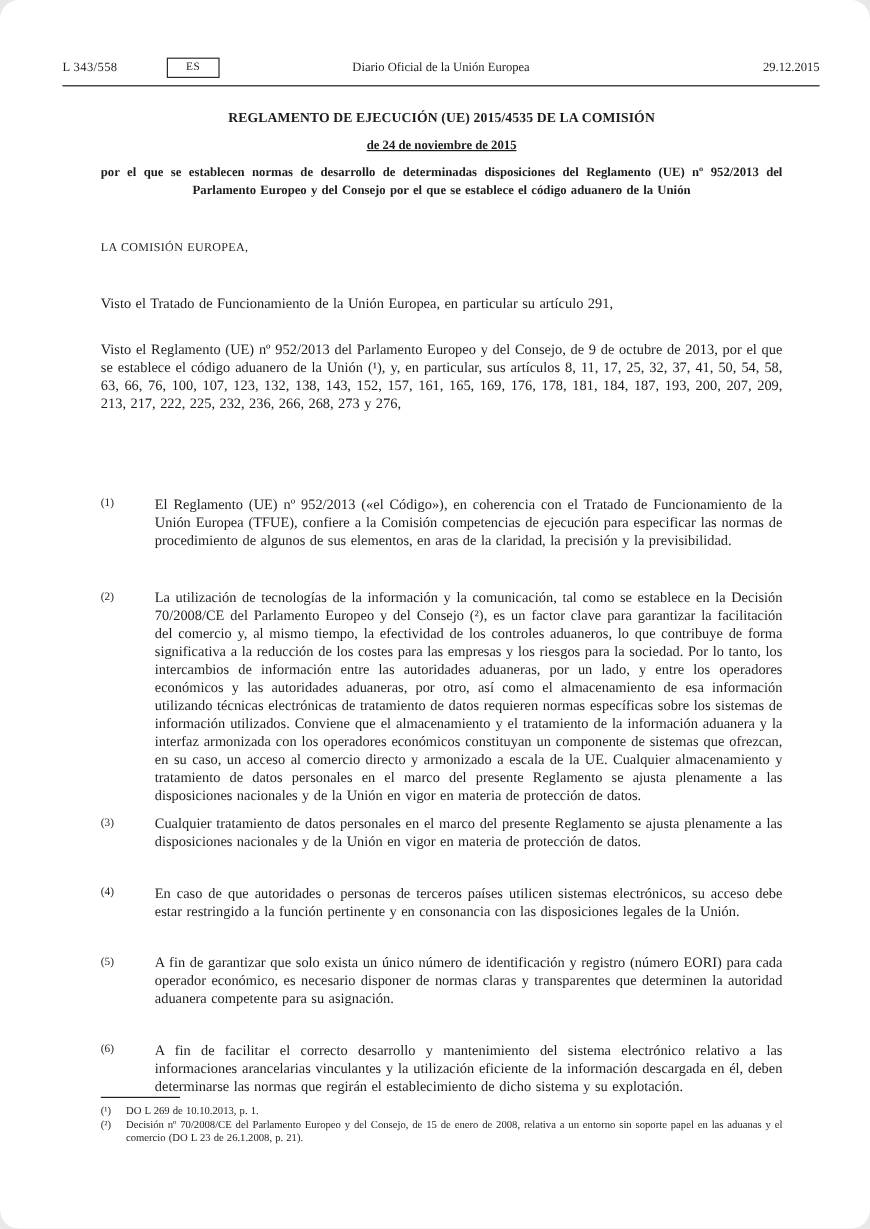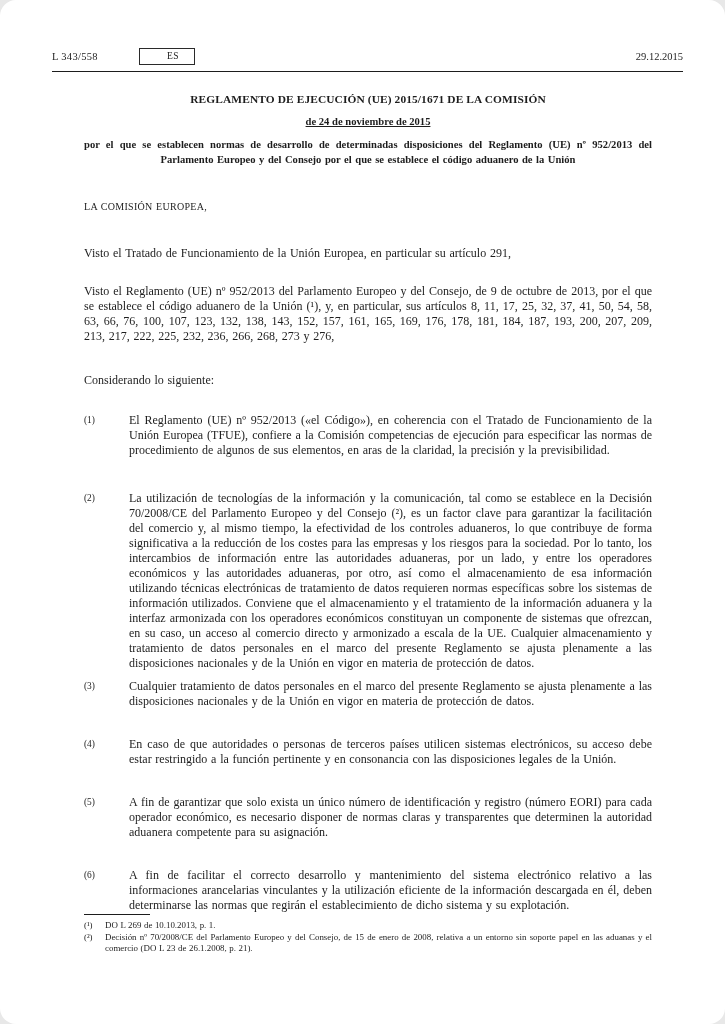--- a/index.html
+++ b/index.html
@@ -16,21 +16,20 @@
 
   
   .header{left:52px;right:42px;top:48px;height:22px;}
   .page-number{position:absolute;left:0;top:3px;font-size:10.5px;letter-spacing:.03em;}
   .lang-badge{
     position:absolute;left:87px;top:0;
     width:42px;height:15px;
     border:1.6px solid #2a2a2a;
     font-size:9.5px;text-align:center;line-height:15px;
     letter-spacing:.05em;
-    padding-left:12px;
   }
   .journal-title{position:absolute;left:0;right:0;top:3px;text-align:center;font-size:10.5px;}
   .issue-date{position:absolute;right:0;top:3px;font-size:10.5px;}
   .header-rule{left:52px;right:42px;top:71px;border-top:1.6px solid #1d1d1d;height:0;}
 
   
   .col{left:84px;right:73px;}
   .reg-title{top:93px;text-align:center;font-weight:bold;font-size:11.4px;letter-spacing:.01em;}
   .reg-date{top:116px;text-align:center;font-weight:bold;font-size:10.6px;text-decoration:underline;}
   .reg-subject{
@@ -59,32 +58,32 @@
   .footnote .fn-marker{position:absolute;left:0;top:0;}
 </style>
 </head>
 <body>
 
 <div class="page">
 
   <div class="abs header">
     <span class="page-number">L 343/558</span>
     <span class="lang-badge">ES</span>
+    <span class="journal-title">Diario Oficial de la Unión Europea</span>
     <span class="issue-date">29.12.2015</span>
   </div>
   <div class="abs header-rule"></div>
 
-  <div class="abs col reg-title">REGLAMENTO DE EJECUCIÓN (UE) 2015/1671 DE LA COMISIÓN</div>
+  <div class="abs col reg-title">REGLAMENTO DE EJECUCIÓN (UE) 2015/4535 DE LA COMISIÓN</div>
   <div class="abs col reg-date">de 24 de noviembre de 2015</div>
   <div class="abs col reg-subject">por el que se establecen normas de desarrollo de determinadas disposiciones del Reglamento (UE) nº 952/2013 del Parlamento Europeo y del Consejo por el que se establece el código aduanero de la Unión</div>
 
   <div class="abs col para opening">LA COMISIÓN EUROPEA,</div>
   <div class="abs col para cit-treaty">Visto el Tratado de Funcionamiento de la Unión Europea, en particular su artículo 291,</div>
   <div class="abs col para cit-regulation">Visto el Reglamento (UE) nº 952/2013 del Parlamento Europeo y del Consejo, de 9 de octubre de 2013, por el que se establece el código aduanero de la Unión (¹), y, en particular, sus artículos 8, 11, 17, 25, 32, 37, 41, 50, 54, 58, 63, 66, 76, 100, 107, 123, 132, 138, 143, 152, 157, 161, 165, 169, 176, 178, 181, 184, 187, 193, 200, 207, 209, 213, 217, 222, 225, 232, 236, 266, 268, 273 y 276,</div>
-  <div class="abs col para considering">Considerando lo siguiente:</div>
 
   <div class="abs col recital r1">
     <span class="num">(1)</span>
     <span class="txt para">El Reglamento (UE) nº 952/2013 («el Código»), en coherencia con el Tratado de Funcionamiento de la Unión Europea (TFUE), confiere a la Comisión competencias de ejecución para especificar las normas de procedimiento de algunos de sus elementos, en aras de la claridad, la precisión y la previsibilidad.</span>
   </div>
   <div class="abs col recital r2">
     <span class="num">(2)</span>
     <span class="txt para">La utilización de tecnologías de la información y la comunicación, tal como se establece en la Decisión 70/2008/CE del Parlamento Europeo y del Consejo (²), es un factor clave para garantizar la facilitación del comercio y, al mismo tiempo, la efectividad de los controles aduaneros, lo que contribuye de forma significativa a la reducción de los costes para las empresas y los riesgos para la sociedad. Por lo tanto, los intercambios de información entre las autoridades aduaneras, por un lado, y entre los operadores económicos y las autoridades aduaneras, por otro, así como el almacenamiento de esa información utilizando técnicas electrónicas de tratamiento de datos requieren normas específicas sobre los sistemas de información utilizados. Conviene que el almacenamiento y el tratamiento de la información aduanera y la interfaz armonizada con los operadores económicos constituyan un componente de sistemas que ofrezcan, en su caso, un acceso al comercio directo y armonizado a escala de la UE. Cualquier almacenamiento y tratamiento de datos personales en el marco del presente Reglamento se ajusta plenamente a las disposiciones nacionales y de la Unión en vigor en materia de protección de datos.</span>
   </div>
   <div class="abs col recital r3">

